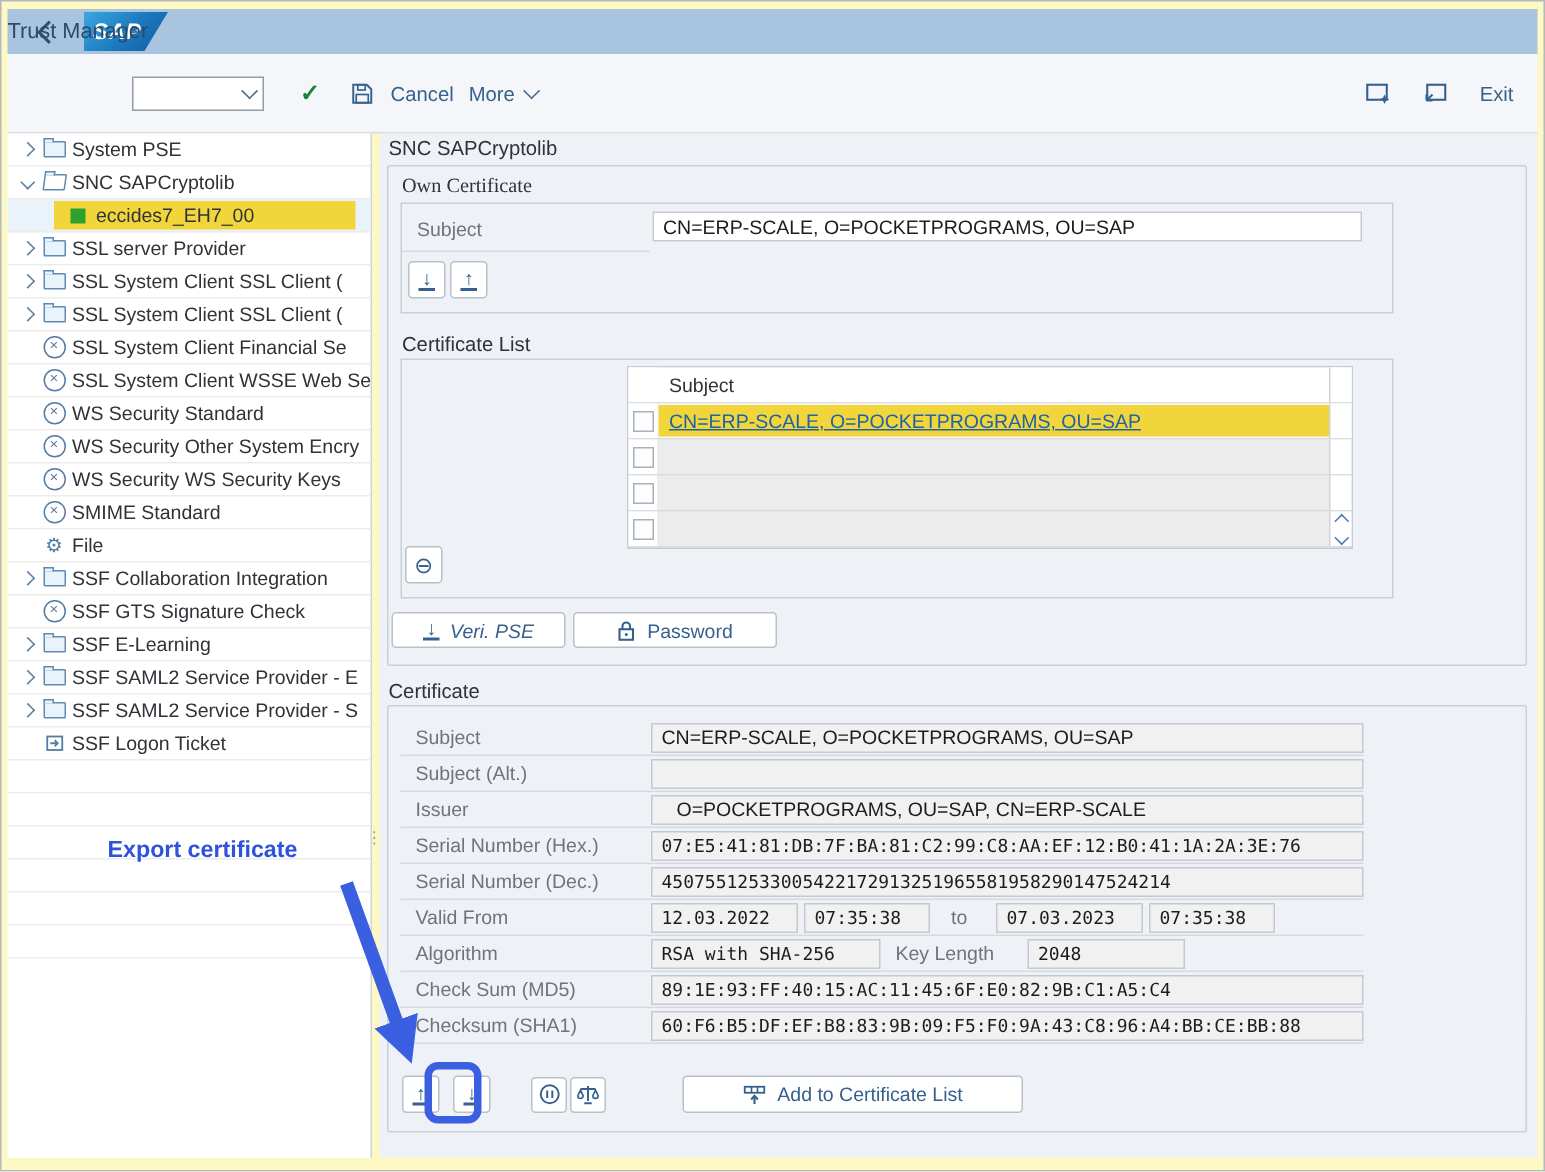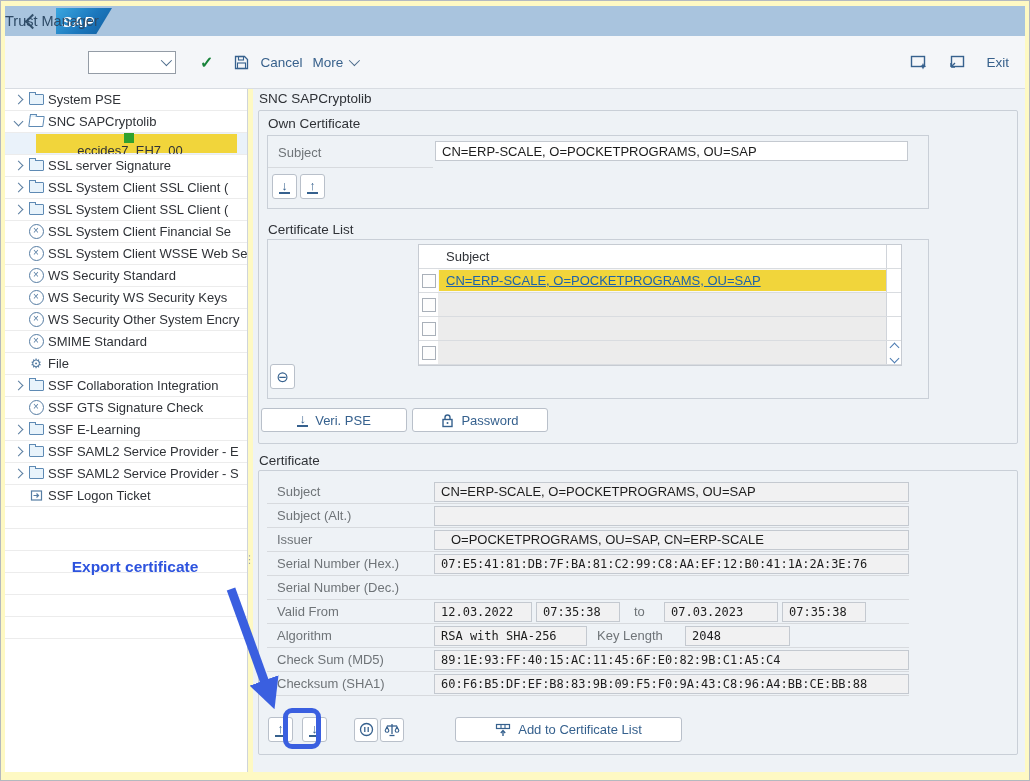--- a/index.html
+++ b/index.html
@@ -26,21 +26,21 @@
   .tb-check::before{content:"\2713";}
   .tb-ic{margin-left:20px;cursor:pointer;display:flex;align-items:center;}
   .tb-txt{margin-left:10px;color:#38618c;cursor:pointer;display:flex;align-items:center;gap:6px;}
   .spacer{flex:1;}
   .tb-right{display:flex;align-items:center;gap:20px;margin-right:16px;}
   
   .sidebar{position:absolute;left:5px;top:89px;width:242px;bottom:9px;background:#fff;
            border-right:1px solid #cfd4da;font-size:13px;}
   .trow{position:relative;height:21px;border-bottom:1px solid #ececec;display:flex;align-items:center;
         padding-left:6px;cursor:pointer;white-space:nowrap;overflow:hidden;}
-  .trow.sel{background:#eaf2fa;flex-direction:column;}
+  .trow.sel{background:#eaf2fa;}
   .chevslot{width:15px;display:flex;align-items:center;justify-content:center;flex:none;}
   .chev{width:6px;height:6px;}
   .chev.right{border-top:1.5px solid #5a7da0;border-right:1.5px solid #5a7da0;transform:rotate(45deg);}
   .chev.down{border-top:1.5px solid #5a7da0;border-right:1.5px solid #5a7da0;transform:rotate(135deg);}
   .icslot{width:20px;display:flex;align-items:center;justify-content:center;flex:none;z-index:1;}
   .indent{width:16px;flex:none;}
   .ic-folder{width:13px;height:9px;border:1px solid #5e8ab4;background:#e8f3fb;border-radius:1px;position:relative;}
   .ic-folder::before{content:"";position:absolute;left:-1px;top:-3px;width:5px;height:2px;
                      border:1px solid #5e8ab4;border-bottom:none;background:#e8f3fb;}
   .ic-folder.open{transform:skewX(-8deg);background:#fff;}
@@ -194,21 +194,21 @@
           </span>
           <span class="tlabel">eccides7_EH7_00</span>
         </div>
         <div class="trow">
           <span class="chevslot">
             <span class="chev right"></span>
           </span>
           <span class="icslot">
             <span class="ic-folder"></span>
           </span>
-          <span class="tlabel">SSL server Signature</span>
+          <span class="tlabel">SSL server Provider</span>
         </div>
         <div class="trow">
           <span class="chevslot">
             <span class="chev right"></span>
           </span>
           <span class="icslot">
             <span class="ic-folder"></span>
           </span>
           <span class="tlabel">SSL System Client SSL Client (</span>
         </div>
@@ -240,28 +240,28 @@
           <span class="icslot">
             <span class="ic-crossed"></span>
           </span>
           <span class="tlabel">WS Security Standard</span>
         </div>
         <div class="trow">
           <span class="chevslot"></span>
           <span class="icslot">
             <span class="ic-crossed"></span>
           </span>
+          <span class="tlabel">WS Security Other System Encry</span>
+        </div>
+        <div class="trow">
+          <span class="chevslot"></span>
+          <span class="icslot">
+            <span class="ic-crossed"></span>
+          </span>
           <span class="tlabel">WS Security WS Security Keys</span>
-        </div>
-        <div class="trow">
-          <span class="chevslot"></span>
-          <span class="icslot">
-            <span class="ic-crossed"></span>
-          </span>
-          <span class="tlabel">WS Security Other System Encry</span>
         </div>
         <div class="trow">
           <span class="chevslot"></span>
           <span class="icslot">
             <span class="ic-crossed"></span>
           </span>
           <span class="tlabel">SMIME Standard</span>
         </div>
         <div class="trow">
           <span class="chevslot"></span>
@@ -332,21 +332,21 @@
         <div class="emptyrow"></div>
         <div class="emptyrow"></div>
       </div>
     <span class="splitter-handle"></span>
   </div>
 
   <div class="main">
     <div class="h-main">SNC SAPCryptolib</div>
 
     <div class="frame frame1">
-      <div class="sec-title" style="left:9px;top:5px;">Own Certificate</div>
+      <div class="sec-title" style="left:9px;top:5px;font-family:Liberation Serif, serif;">Own Certificate</div>
       <div class="boxA">
         <span class="flabel" style="position:absolute;left:10px;top:9px;">Subject</span>
         <div style="position:absolute;left:0;top:31px;width:165px;border-bottom:1px solid #d7dade;"></div>
         <div class="fld focusfld" style="position:absolute;left:167px;top:5px;width:473px;">
           <span>CN=ERP-SCALE, O=POCKETPROGRAMS, OU=SAP</span>
         </div>
         <div style="position:absolute;left:4px;top:38px;display:flex;gap:3px;">
           <span class="ibtn">
               <span class="arr dn"></span>
               <span class="arr-bar"></span>
@@ -400,21 +400,21 @@
                 </span>
               </div>
             </div>
         </div>
         <span class="ibtn" style="position:absolute;left:2px;top:124px;">
             <span class="ominus"></span>
           </span>
       </div>
 
       <div style="position:absolute;left:2px;top:297px;display:flex;gap:5px;">
-        <span class="btn" style="width:146px;height:24px;">
+        <span class="btn" style="width:116px;height:24px;font-style:italic;">
           <span style="display:flex;flex-direction:column;align-items:center;">
               <span class="arr dn"></span>
               <span class="arr-bar"></span>
             </span>
           <span>Veri. PSE</span>
         </span>
         <span class="btn" style="width:136px;height:24px;">
           <svg class="icon-svg" width="13" height="15" viewBox="0 0 13 15">
             <rect x="2" y="6.5" width="9" height="7" fill="none" stroke="#36618e" stroke-width="1.4"></rect>
             <path d="M4 6.5 v-2 a2.5 2.5 0 0 1 5 0 v2" fill="none" stroke="#36618e" stroke-width="1.4"></path>
@@ -439,28 +439,29 @@
           <div class="drow">
             <span class="dlabel">Issuer</span>
             <div class="fld" style="width: 475px; padding-left: 16px;">O=POCKETPROGRAMS, OU=SAP, CN=ERP-SCALE</div>
           </div>
           <div class="drow">
             <span class="dlabel">Serial Number (Hex.)</span>
             <div class="fld mono" style="width: 475px;">07:E5:41:81:DB:7F:BA:81:C2:99:C8:AA:EF:12:B0:41:1A:2A:3E:76</div>
           </div>
           <div class="drow">
             <span class="dlabel">Serial Number (Dec.)</span>
+            <div class="fld mono" style="width: 475px;">45075512533005422172913251965581958290147524214</div>
           </div>
           <div class="drow">
             <span class="dlabel">Valid From</span>
             <span style="display: flex; gap: 4px; align-items: center;">
               <div class="fld mono" style="width: 98px;">12.03.2022</div>
               <div class="fld mono" style="width: 84px;">07:35:38</div>
               <span class="inlbl" style="width: 36px;">to</span>
-              <div class="fld mono" style="width: 114px;">07.03.2023</div>
+              <div class="fld mono" style="width: 98px;">07.03.2023</div>
               <div class="fld mono" style="width: 84px;">07:35:38</div>
             </span>
           </div>
           <div class="drow">
             <span class="dlabel">Algorithm</span>
             <span style="display: flex; align-items: center;">
               <div class="fld mono" style="width: 153px;">RSA with SHA-256</div>
               <span class="inlbl" style="width: 98px;">Key Length</span>
               <div class="fld mono" style="width: 105px;">2048</div>
             </span>

